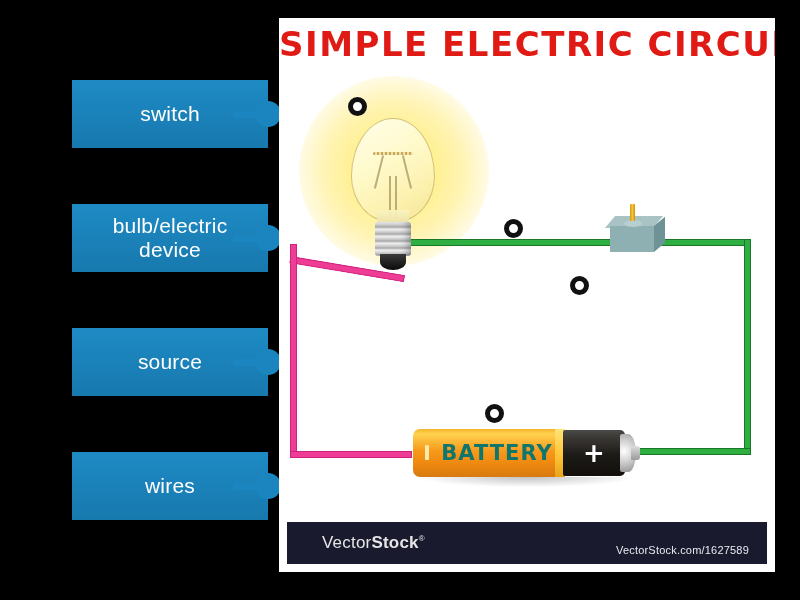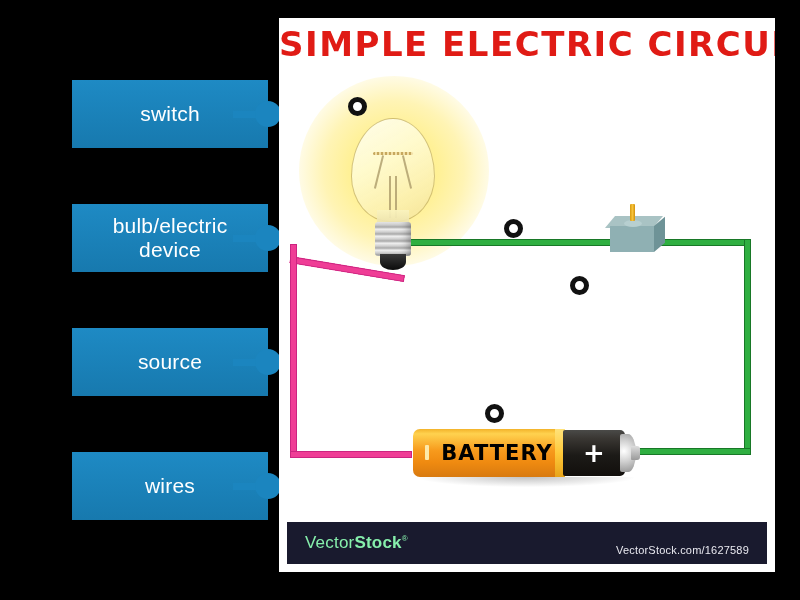--- a/index.html
+++ b/index.html
@@ -151,23 +151,24 @@
     width: 480px;
     height: 42px;
     background: #191a2e;
     display: flex;
     align-items: center;
     justify-content: space-between;
     padding: 0 18px;
     box-sizing: border-box;
   }
   #wm-logo {
-    color: #86efac;
+    color: #e5e5e5;
     font-size: 17px;
     letter-spacing: 0.2px;
+    margin-left: 17px;
   }
   #wm-logo b { font-weight: bold; }
   #wm-logo sup { font-size: 8px; vertical-align: super; }
   #wm-url {
     color: #e8e8ef;
     font-size: 11px;
     letter-spacing: 0.2px;
     margin-top: 14px;
   }
 
@@ -256,21 +257,21 @@
     position: absolute;
     left: 218px; top: 17px;
     width: 9px; height: 14px;
     border-radius: 1px 3px 3px 1px;
     background: linear-gradient(180deg,#dddddd,#9a9a9a);
   }
   .bat-label {
     position: absolute;
     left: 26px; top: 0;
     width: 116px; height: 48px;
-    color: #000000;
+    color: #0f766e;
     font-size: 21px;
     font-weight: bold;
     letter-spacing: 1px;
     display: flex;
     align-items: center;
     justify-content: center;
     font-family: "DejaVu Sans", sans-serif;
   }
   .bat-minus {
     position: absolute;

